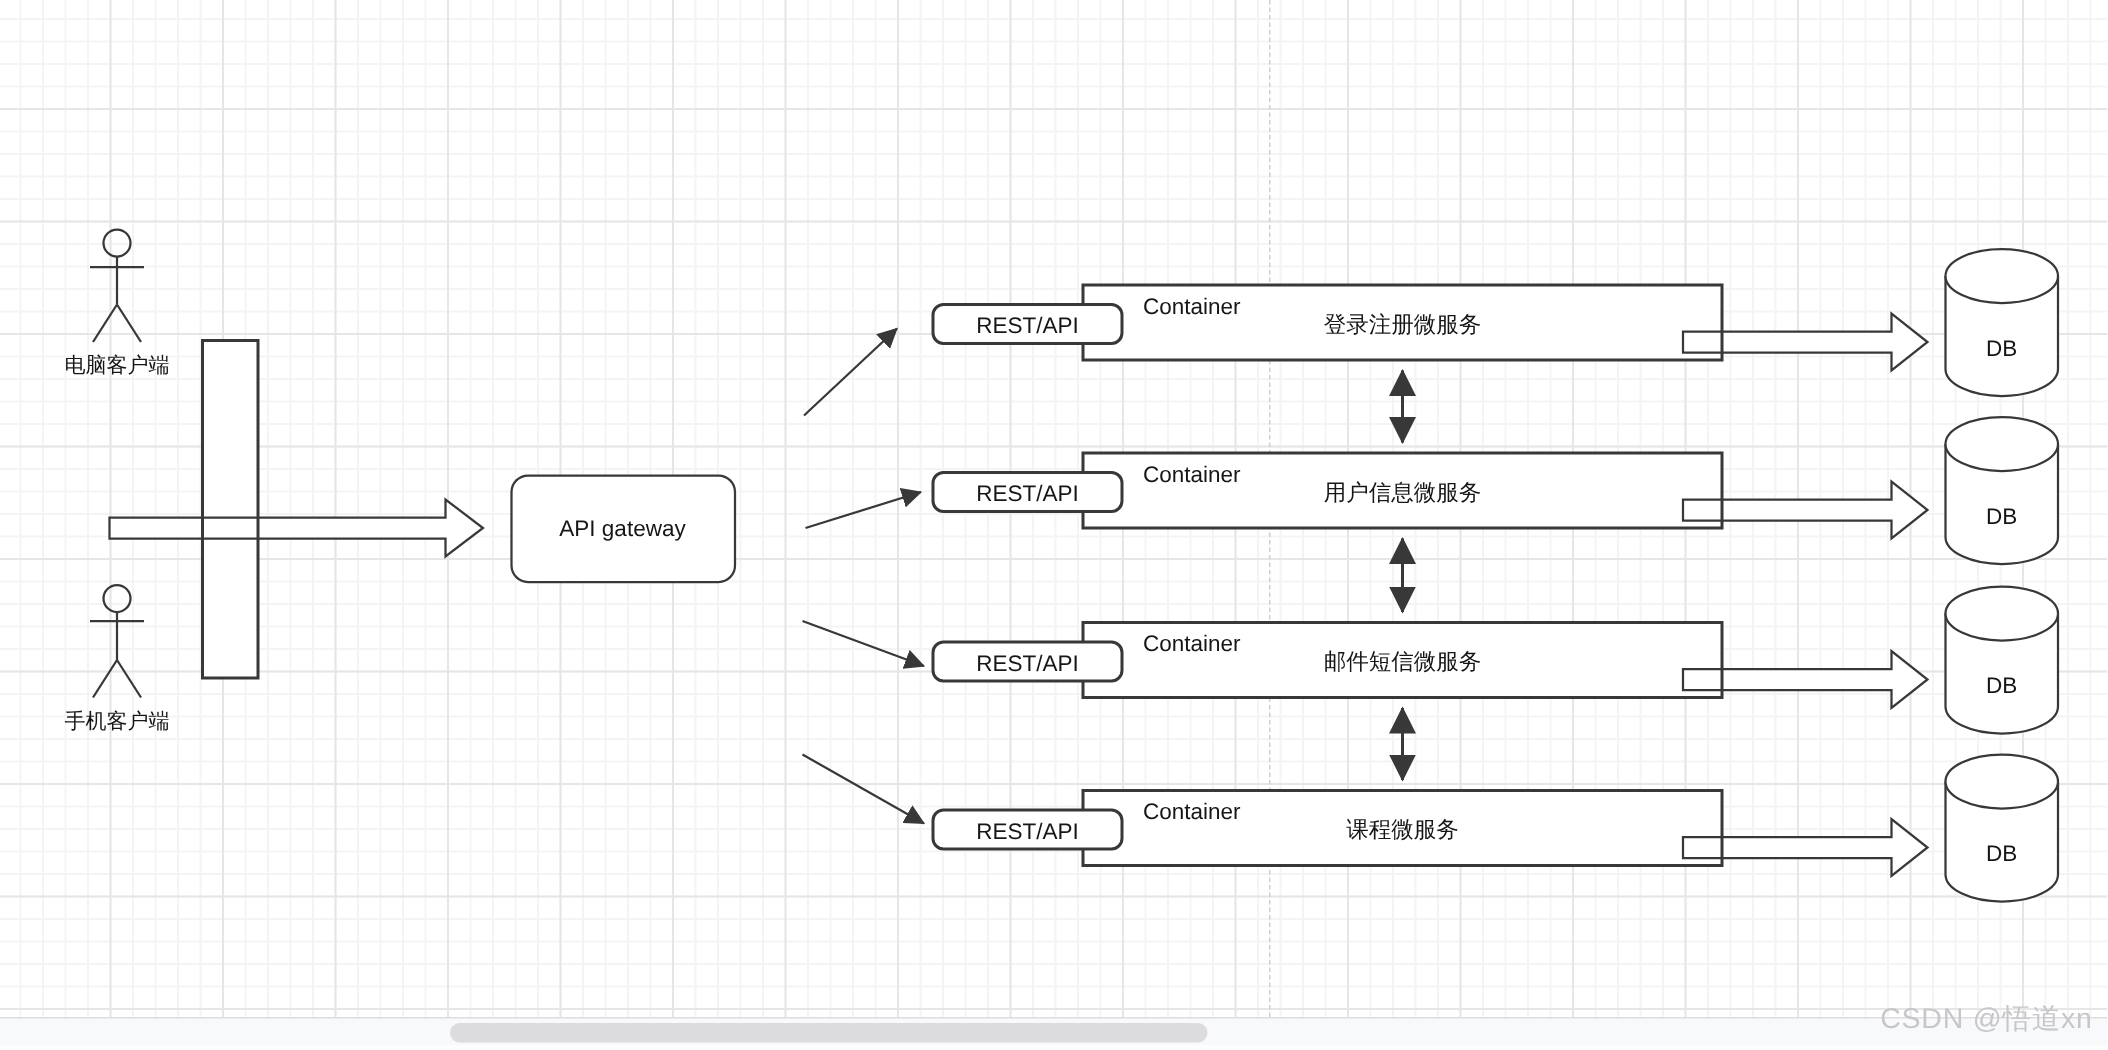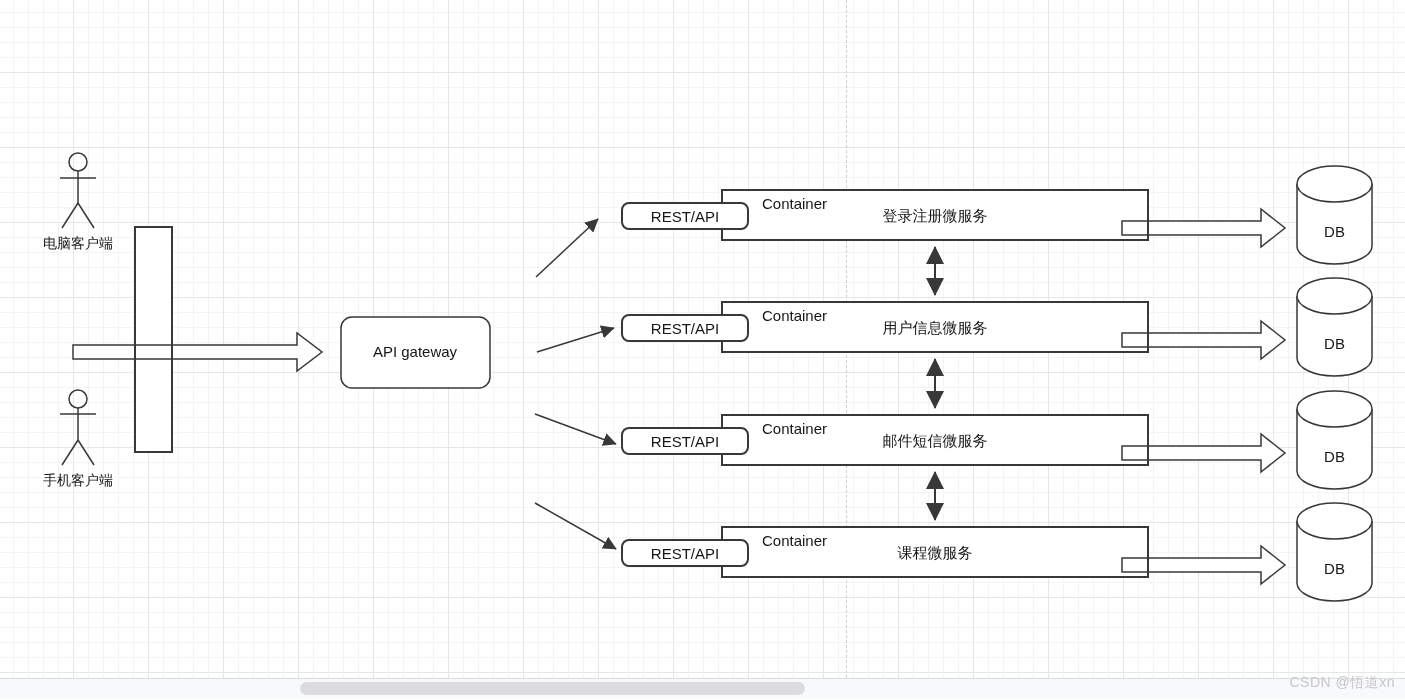--- a/index.html
+++ b/index.html
@@ -31,21 +31,21 @@
   svg .outline2{stroke:var(--stroke);stroke-width:2;fill:none;}
   svg .ahead{fill:var(--stroke);stroke:none;}
   svg text{fill:#161616;font-family:"Liberation Sans","DejaVu Sans",sans-serif;}
   .t15{font-size:15px;} .t14{font-size:14px;}
   .hscroll{position:absolute;left:0;right:0;bottom:3px;height:19px;
     background:#f8f9fa;border-top:1px solid #dddddd;}
   .hscroll .thumb{position:absolute;left:300px;top:3px;width:505px;height:13px;
     border-radius:7px;background:#dcdcdf;}
   .bottom-gap{position:absolute;left:0;right:0;bottom:0;height:3px;background:#fdfdfd;}
   .watermark{position:absolute;right:10px;bottom:8px;z-index:5;
-    color:var(--wm);font-size:14px;letter-spacing:0.5px;margin-top:40px;}
+    color:var(--wm);font-size:19px;letter-spacing:0.5px;margin-top:40px;}
 </style>
 </head>
 <body>
 
 <div class="stage">
   <div class="grid">
     <div class="page-guide"></div>
   </div>
 
   <svg class="diagram" width="1405" height="678" viewBox="0 0 1405 678">

